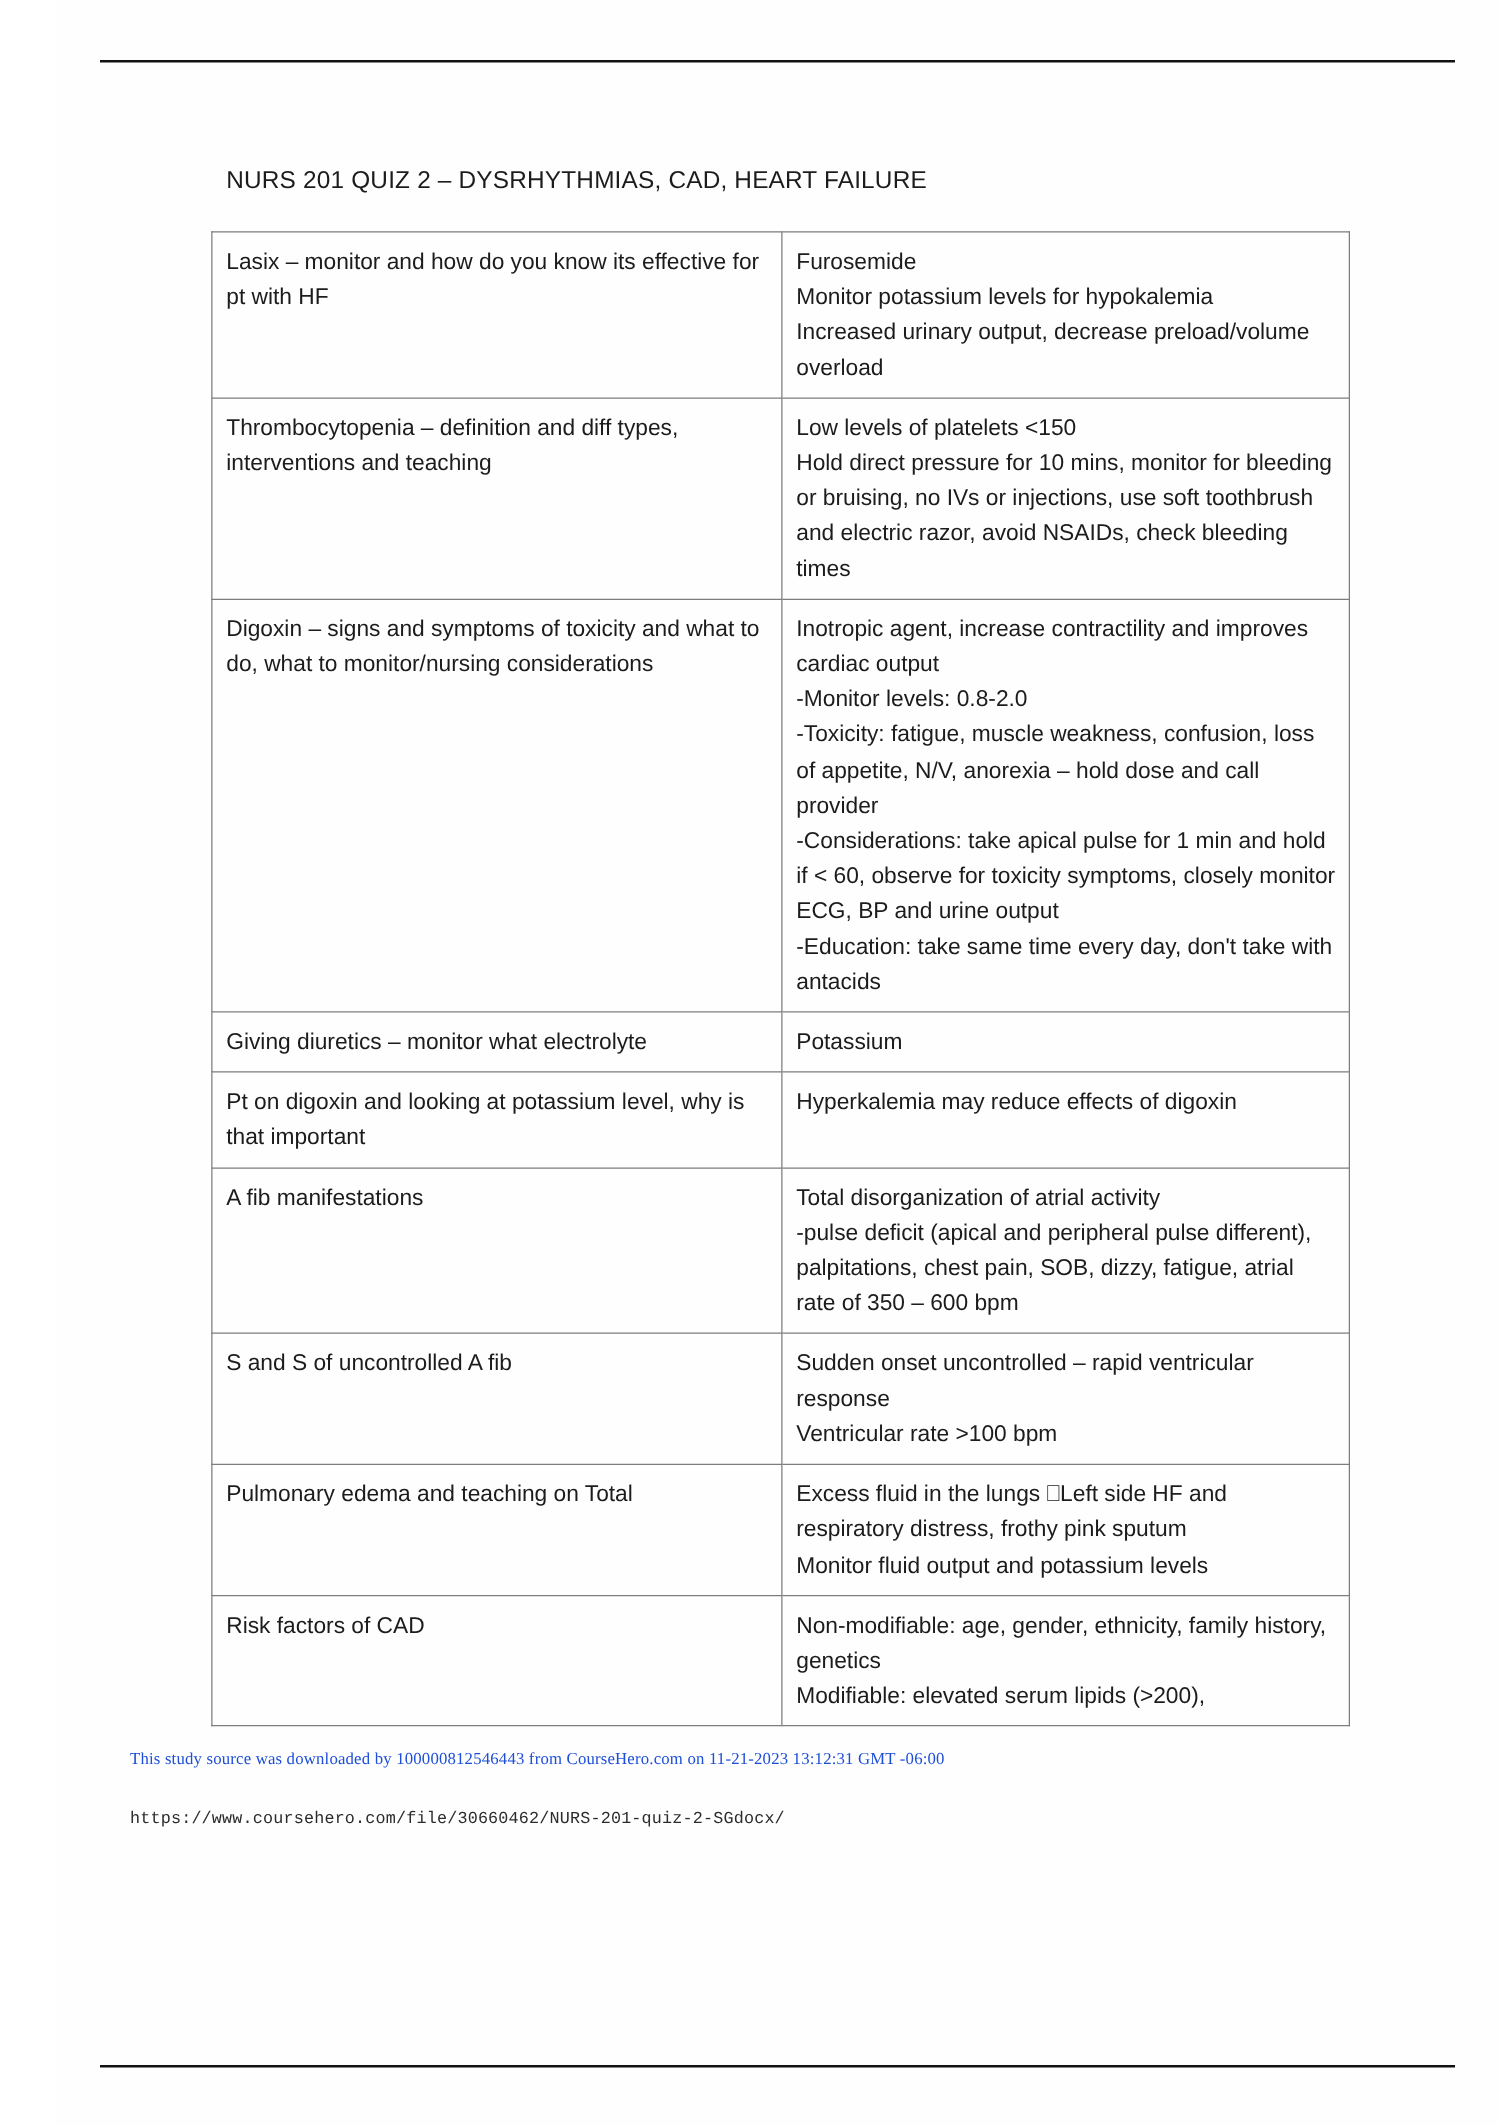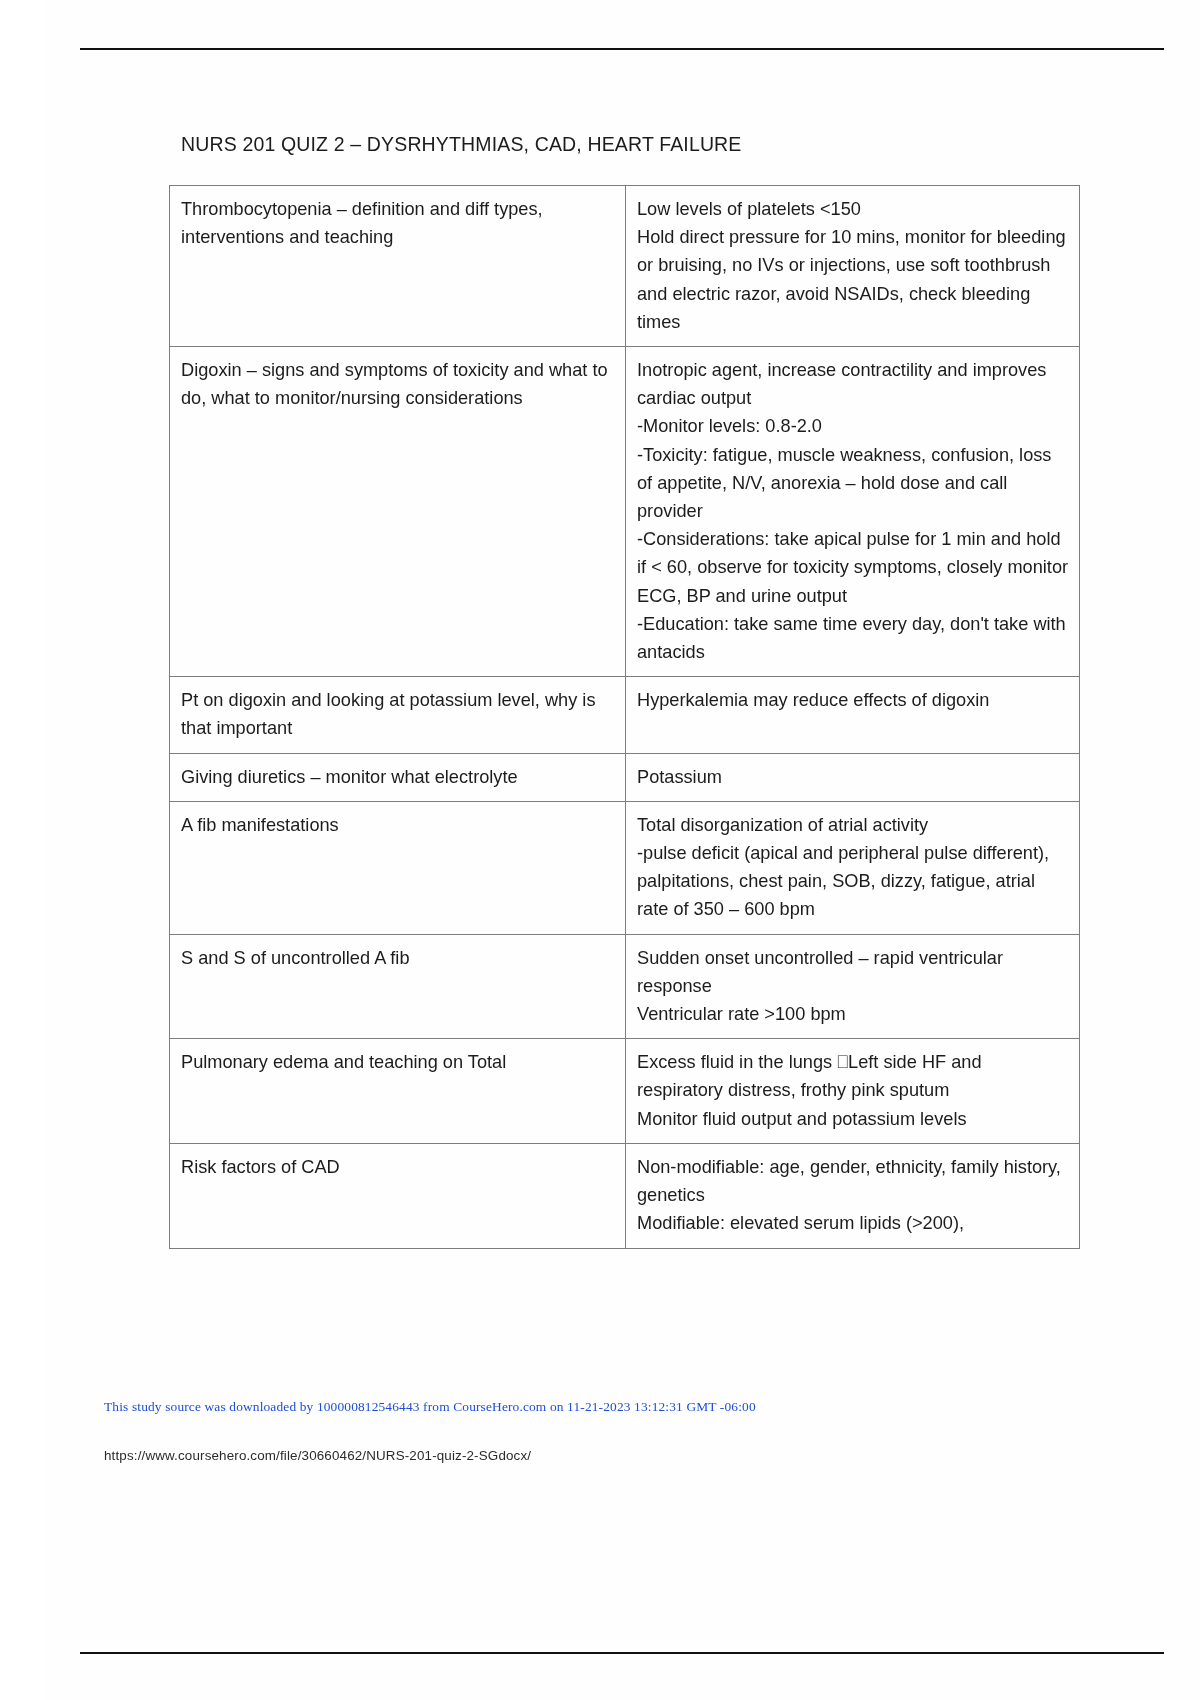--- a/index.html
+++ b/index.html
@@ -68,39 +68,49 @@
     font-family: "Liberation Serif", serif;
     font-size: 13.4px;
     color: #1d4ed8;
     letter-spacing: 0.15px;
     white-space: nowrap;
   }
   .footer-url {
     position: absolute;
     left: 60px;
     top: 1448px;
-    font-family: Liberation Sans, sans-serif;
+    font-family: Liberation Mono, monospace;
     font-size: 13.4px;
     color: #2b2b2b;
     letter-spacing: 0.15px;
     white-space: nowrap;
   }
 </style>
 </head>
 <body>
 
 <div class="page">
 
   <div class="edge-rule top"></div>
   <div class="edge-rule bottom"></div>
 
   <div class="doc-title">NURS 201 QUIZ 2 – DYSRHYTHMIAS, CAD, HEART FAILURE</div>
 
   <table class="qtable">
     <tbody>
+      <tr>
+        <td class="col-q">
+            <span class="cellline">Lasix – monitor and how do you know its effective for pt with HF</span>
+          </td>
+        <td class="col-a">
+            <span class="cellline">Furosemide
+Monitor potassium levels for hypokalemia
+Increased urinary output, decrease preload/volume overload</span>
+          </td>
+      </tr>
       <tr>
         <td class="col-q">
             <span class="cellline">Thrombocytopenia – definition and diff types, interventions and teaching</span>
           </td>
         <td class="col-a">
             <span class="cellline">Low levels of platelets &lt;150
 Hold direct pressure for 10 mins, monitor for bleeding or bruising, no IVs or injections, use soft toothbrush and electric razor, avoid NSAIDs, check bleeding times</span>
           </td>
       </tr>
       <tr>
@@ -110,32 +120,32 @@
         <td class="col-a">
             <span class="cellline">Inotropic agent, increase contractility and improves cardiac output
 -Monitor levels: 0.8-2.0
 -Toxicity: fatigue, muscle weakness, confusion, loss of appetite, N/V, anorexia – hold dose and call provider
 -Considerations: take apical pulse for 1 min and hold if &lt; 60, observe for toxicity symptoms, closely monitor ECG, BP and urine output
 -Education: take same time every day, don't take with antacids</span>
           </td>
       </tr>
       <tr>
         <td class="col-q">
+            <span class="cellline">Giving diuretics – monitor what electrolyte</span>
+          </td>
+        <td class="col-a">
+            <span class="cellline">Potassium</span>
+          </td>
+      </tr>
+      <tr>
+        <td class="col-q">
             <span class="cellline">Pt on digoxin and looking at potassium level, why is that important</span>
           </td>
         <td class="col-a">
             <span class="cellline">Hyperkalemia may reduce effects of digoxin</span>
-          </td>
-      </tr>
-      <tr>
-        <td class="col-q">
-            <span class="cellline">Giving diuretics – monitor what electrolyte</span>
-          </td>
-        <td class="col-a">
-            <span class="cellline">Potassium</span>
           </td>
       </tr>
       <tr>
         <td class="col-q">
             <span class="cellline">A fib manifestations</span>
           </td>
         <td class="col-a">
             <span class="cellline">Total disorganization of atrial activity
 -pulse deficit (apical and peripheral pulse different), palpitations, chest pain, SOB, dizzy, fatigue, atrial rate of 350 – 600 bpm</span>
           </td>

